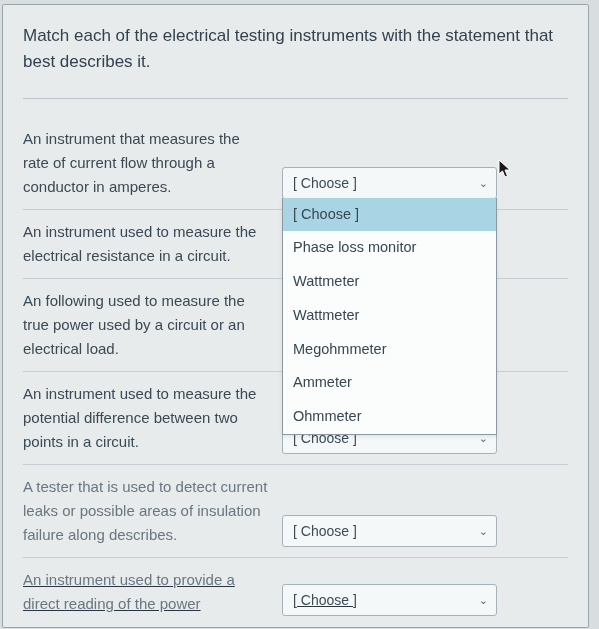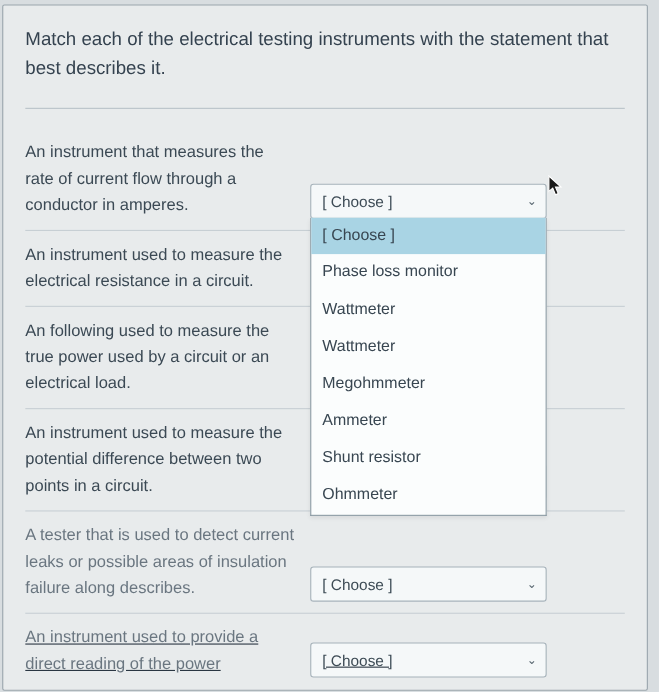--- a/index.html
+++ b/index.html
@@ -120,21 +120,20 @@
         <span>[ Choose ]</span>
         <span class="chev">⌄</span>
       </div>
       <div class="dropdown">
         <div class="opt selected">[ Choose ]</div>
         <div class="opt">Phase loss monitor</div>
         <div class="opt">Wattmeter</div>
         <div class="opt">Wattmeter</div>
         <div class="opt">Megohmmeter</div>
         <div class="opt">Ammeter</div>
-        <div class="opt">Shunt resistor</div>
         <div class="opt">Ohmmeter</div>
       </div>
     </div>
   </div>
 
   <div class="row">
     <div class="desc">An instrument used to measure the electrical resistance in a circuit.</div>
     <div class="select-wrap" style="visibility:hidden;">
       <div class="select">
         <span>[ Choose ]</span>

